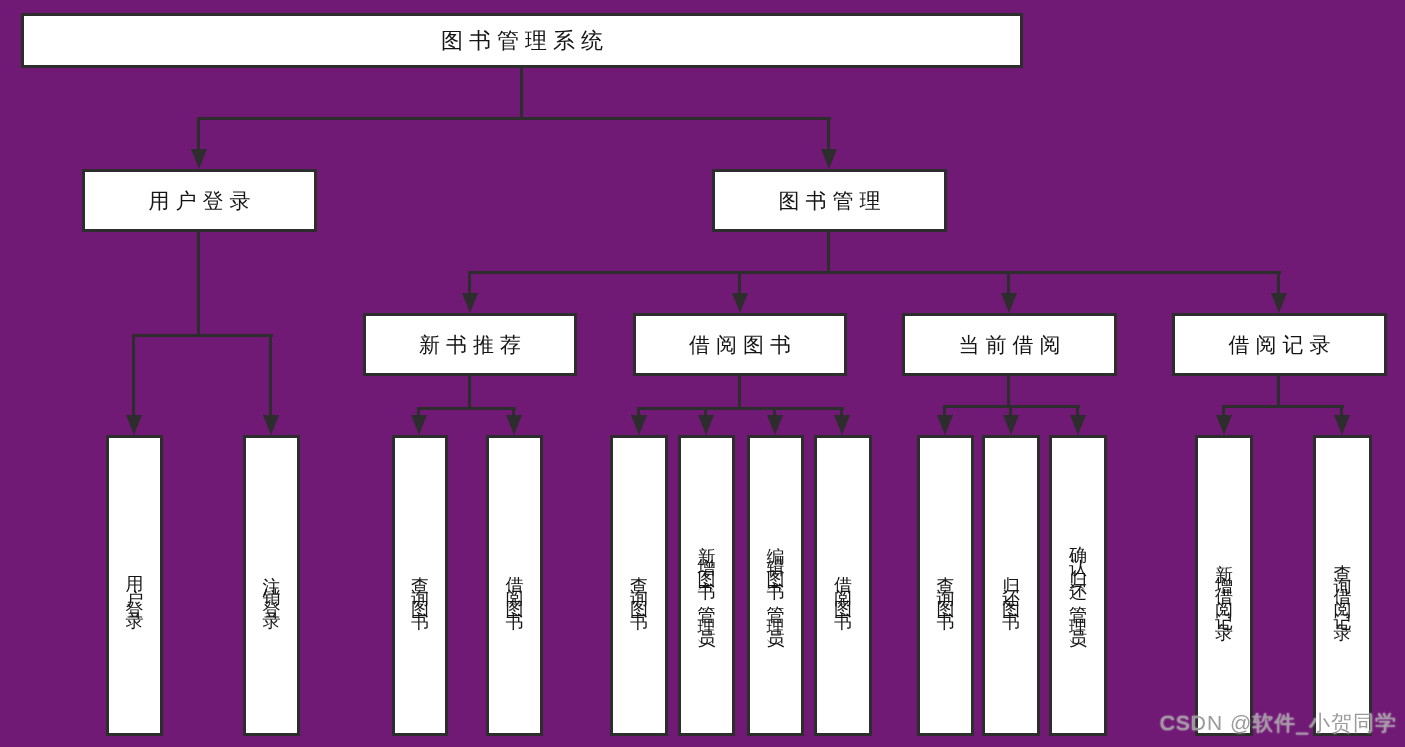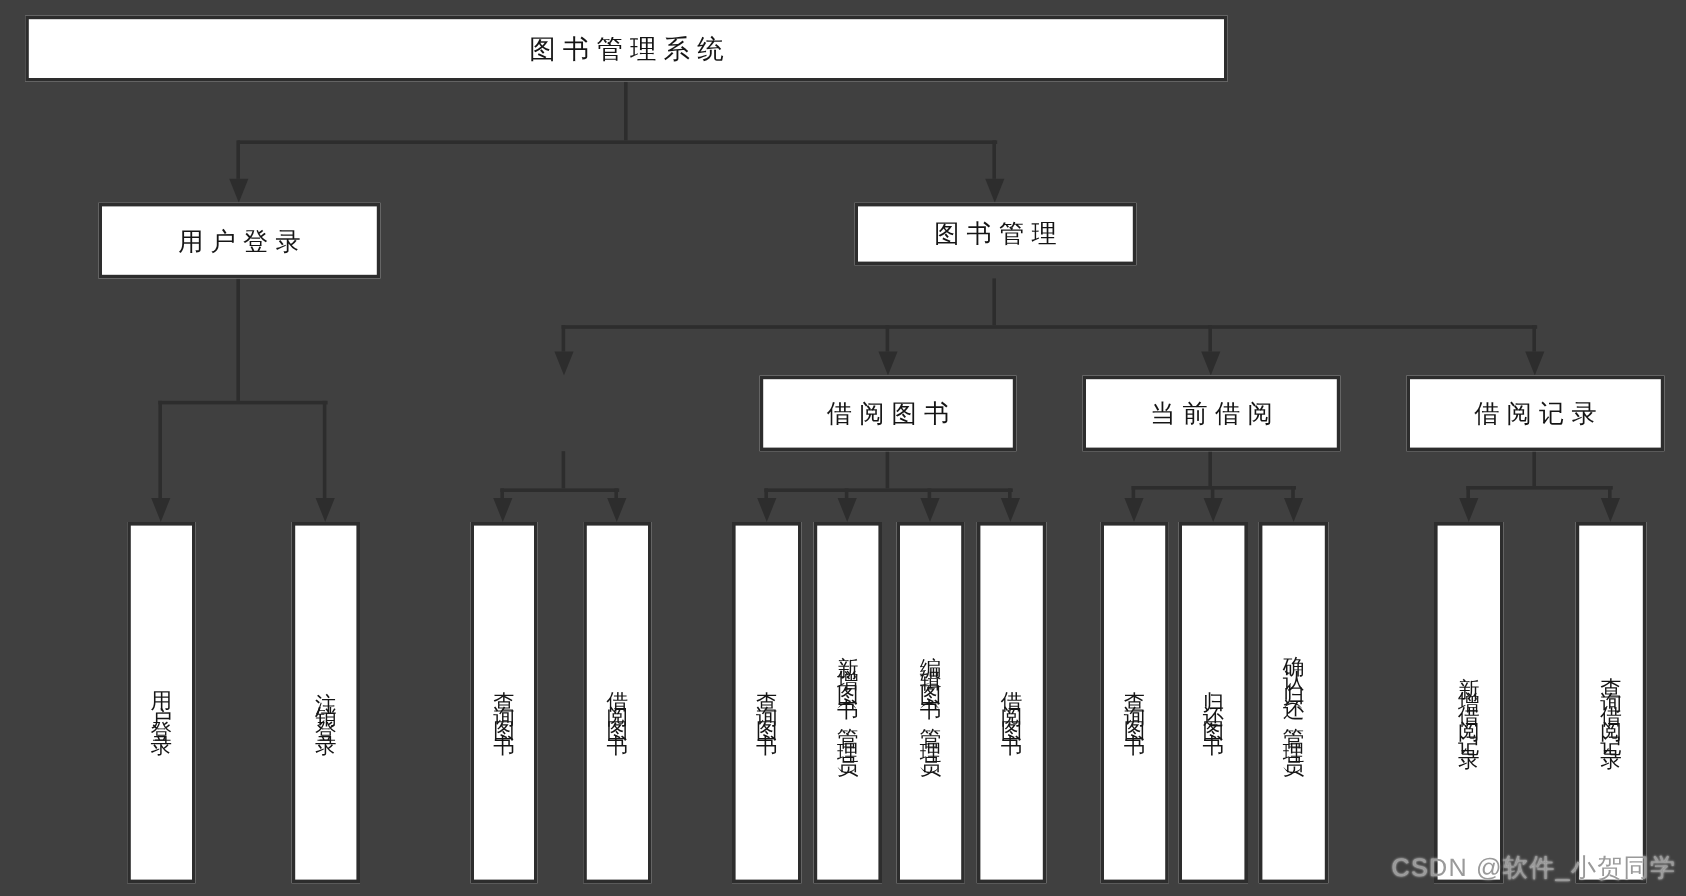--- a/index.html
+++ b/index.html
@@ -1,20 +1,20 @@
 <!DOCTYPE html>
 <html><head>
 <meta charset="utf-8">
 <style>
   html, body { margin: 0; padding: 0; background: #ffffff; }
   .stage {
     position: relative;
     width: 1405px;
     height: 747px;
-    background: #404040;
+    background: #701a75;
     overflow: hidden;
     font-family: "Liberation Sans", "DejaVu Sans", sans-serif;
     color: #151515;
   }
   
   .box {
     position: absolute;
     box-sizing: border-box;
     border: 3px solid #2d2d2d;
     background: #ffffff;
@@ -124,24 +124,27 @@
   <div class="vl" style="left:1340px;top:405px;height:10px"></div>
   <div class="ah" style="left:1334px;top:415px"></div>
 
   <div class="box hbox rootbox" style="left:21px;top:13px;width:1002px;height:55px">
     <span>图书管理系统</span>
   </div>
 
   <div class="box hbox" style="left:82px;top:169px;width:235px;height:63px">
     <span>用户登录</span>
   </div>
-  <div class="box hbox" style="left:712px;top:169px;width:235px;height:52px">
+  <div class="box hbox" style="left:712px;top:169px;width:235px;height:63px">
     <span>图书管理</span>
   </div>
 
+  <div class="box hbox" style="left:363px;top:313px;width:214px;height:63px">
+    <span>新书推荐</span>
+  </div>
   <div class="box hbox" style="left:633px;top:313px;width:214px;height:63px">
     <span>借阅图书</span>
   </div>
   <div class="box hbox" style="left:902px;top:313px;width:215px;height:63px">
     <span>当前借阅</span>
   </div>
   <div class="box hbox" style="left:1172px;top:313px;width:215px;height:63px">
     <span>借阅记录</span>
   </div>
 

